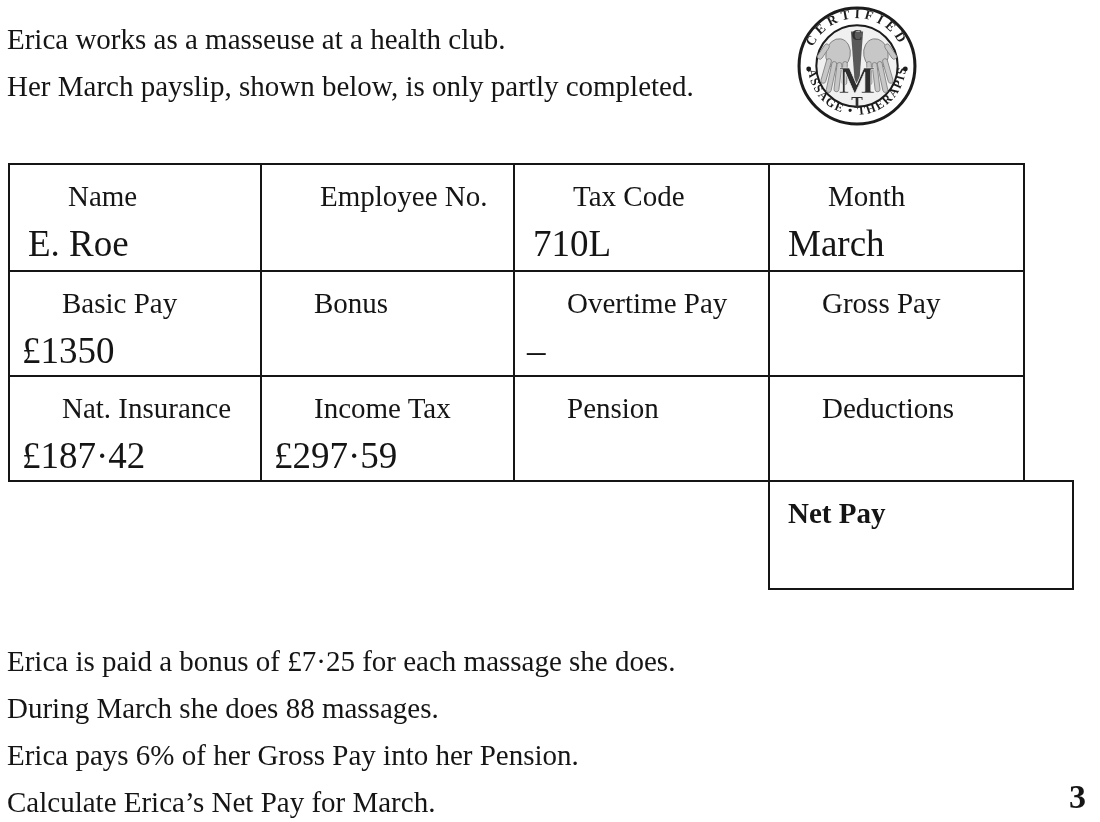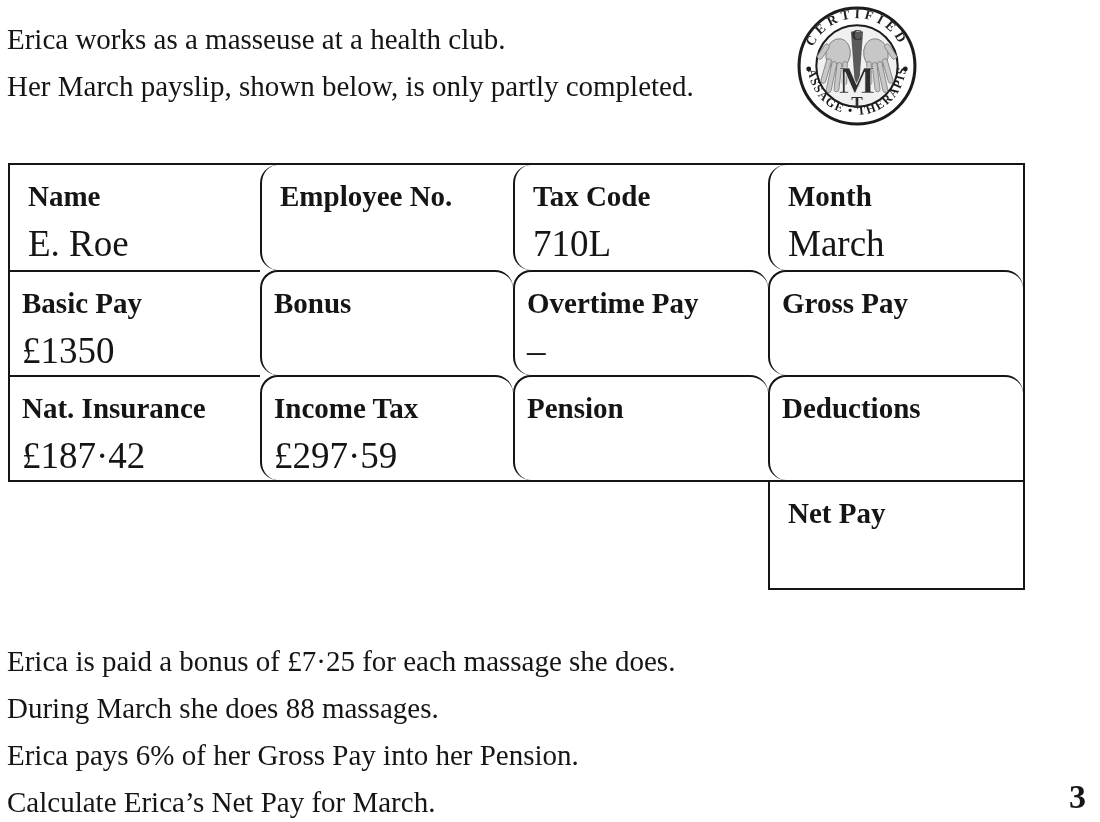--- a/index.html
+++ b/index.html
@@ -14,27 +14,27 @@
 
   
   #payslip{
     position:absolute;left:8px;top:163px;width:1017px;height:319px;
     border:2px solid #151515;box-sizing:border-box;
     display:grid;
     grid-template-columns:250px 253px 255px 255px;
     grid-template-rows:105px 105px 105px;
   }
   .cell{box-sizing:border-box;padding:13px 8px 0 18px;overflow:hidden;}
-  .cell.bl{border-left:2px solid #151515;border-radius:18px;}
+  .cell.bl{border-left:2px solid #151515;}
   .cell.bt{border-top:2px solid #151515;padding-left:12px;}
-  .cell .lbl{font-weight:bold;font-size:29px;line-height:36px;}
+  .cell .lbl{font-weight:normal;font-size:29px;line-height:36px;margin-left:40px;}
   .cell .val{font-size:37px;line-height:34px;margin-top:13px;}
 
   #netpay-cell{
-    position:absolute;left:768px;top:480px;width:257px;height:110px;
+    position:absolute;left:768px;top:480px;width:306px;height:110px;
     border:2px solid #151515;box-sizing:border-box;background:#ffffff;
     padding:13px 8px 0 18px;
   }
   #netpay-cell .lbl{font-weight:bold;font-size:29px;line-height:36px;}
   #netpay-cell .val{font-size:29px;margin-top:13px;}
 
   #page-number{
     position:absolute;right:14px;top:778px;font-size:34px;font-weight:bold;color:#151515;
   }
 

